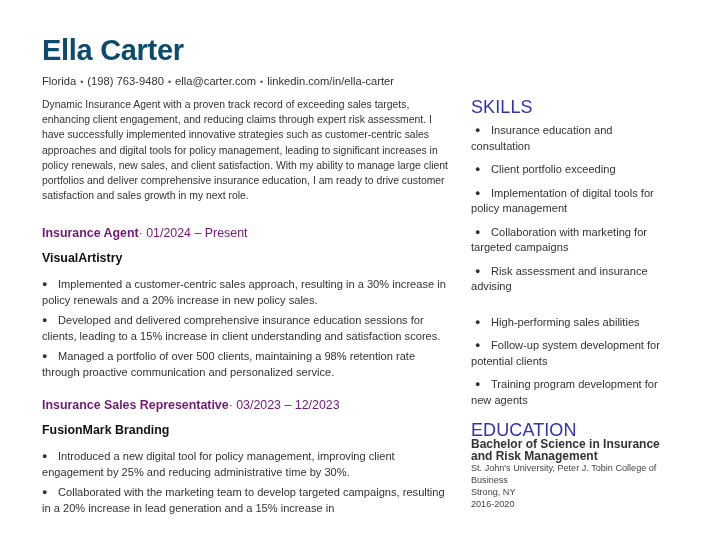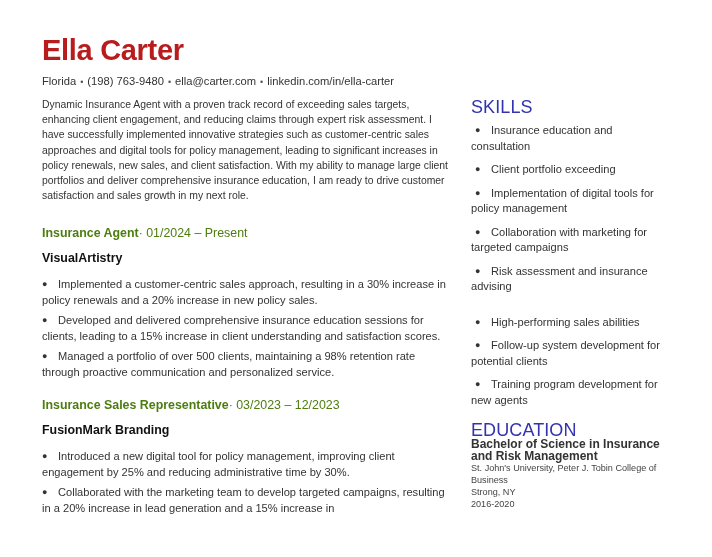--- a/index.html
+++ b/index.html
@@ -1,23 +1,23 @@
 <!DOCTYPE html>
 <html><head>
 <meta charset="utf-8">
 <style>
   html, body { margin: 0; padding: 0; background: #ffffff; }
   body { width: 712px; height: 557px; overflow: hidden; position: relative; font-family: "Liberation Sans", sans-serif; color: #2b2b2b; }
-  .name { position: absolute; left: 42px; top: 33px; font-size: 29px; font-weight: 700; color: #b91c1c; letter-spacing: -0.3px; line-height: 34px; margin: 0; }
+  .name { position: absolute; left: 42px; top: 33px; font-size: 29px; font-weight: 700; color: #0c4a6e; letter-spacing: -0.3px; line-height: 34px; margin: 0; }
   .contact { position: absolute; left: 42px; top: 74px; font-size: 11.2px; color: #333; line-height: 14px; white-space: nowrap; }
   .contact .sep { color: #555; margin: 0 4px; font-size: 9px; }
   .summary { position: absolute; left: 42px; top: 97px; width: 412px; font-size: 10.4px; line-height: 15.2px; color: #333; margin: 0; }
   .sec-title { font-size: 18px; color: #3333b0; font-weight: 400; margin: 0; letter-spacing: 0.1px; }
   .left-col { position: absolute; left: 42px; top: 215px; width: 412px; }
-  .job-title { font-size: 12.4px; color: #4d7c0f; margin: 0; line-height: 16px; }
+  .job-title { font-size: 12.4px; color: #701a75; margin: 0; line-height: 16px; }
   .job-title b { font-weight: 700; }
   .company { font-size: 12.4px; font-weight: 700; color: #111; margin: 0; line-height: 16px; }
   ul.bullets { list-style: none; padding: 0; margin: 0; }
   ul.bullets li { font-size: 11.1px; line-height: 15.5px; color: #333; margin: 0; }
   ul.bullets li .dot { display: inline-block; width: 16px; font-size: 9px; vertical-align: 1px; }
   .right-col { position: absolute; left: 471px; top: 99px; width: 190px; }
   .skills li { font-size: 9.1px; line-height: 12px; color: #444; }
   .skills li .dot { display: inline-block; width: 14px; font-size: 7px; vertical-align: 1px; padding-left: 4px; }
   .edu-degree { font-size: 12px; font-weight: 700; color: #333; line-height: 12px; margin: 0; }
   .edu-line { font-size: 9.1px; color: #444; line-height: 12px; margin: 0; }

